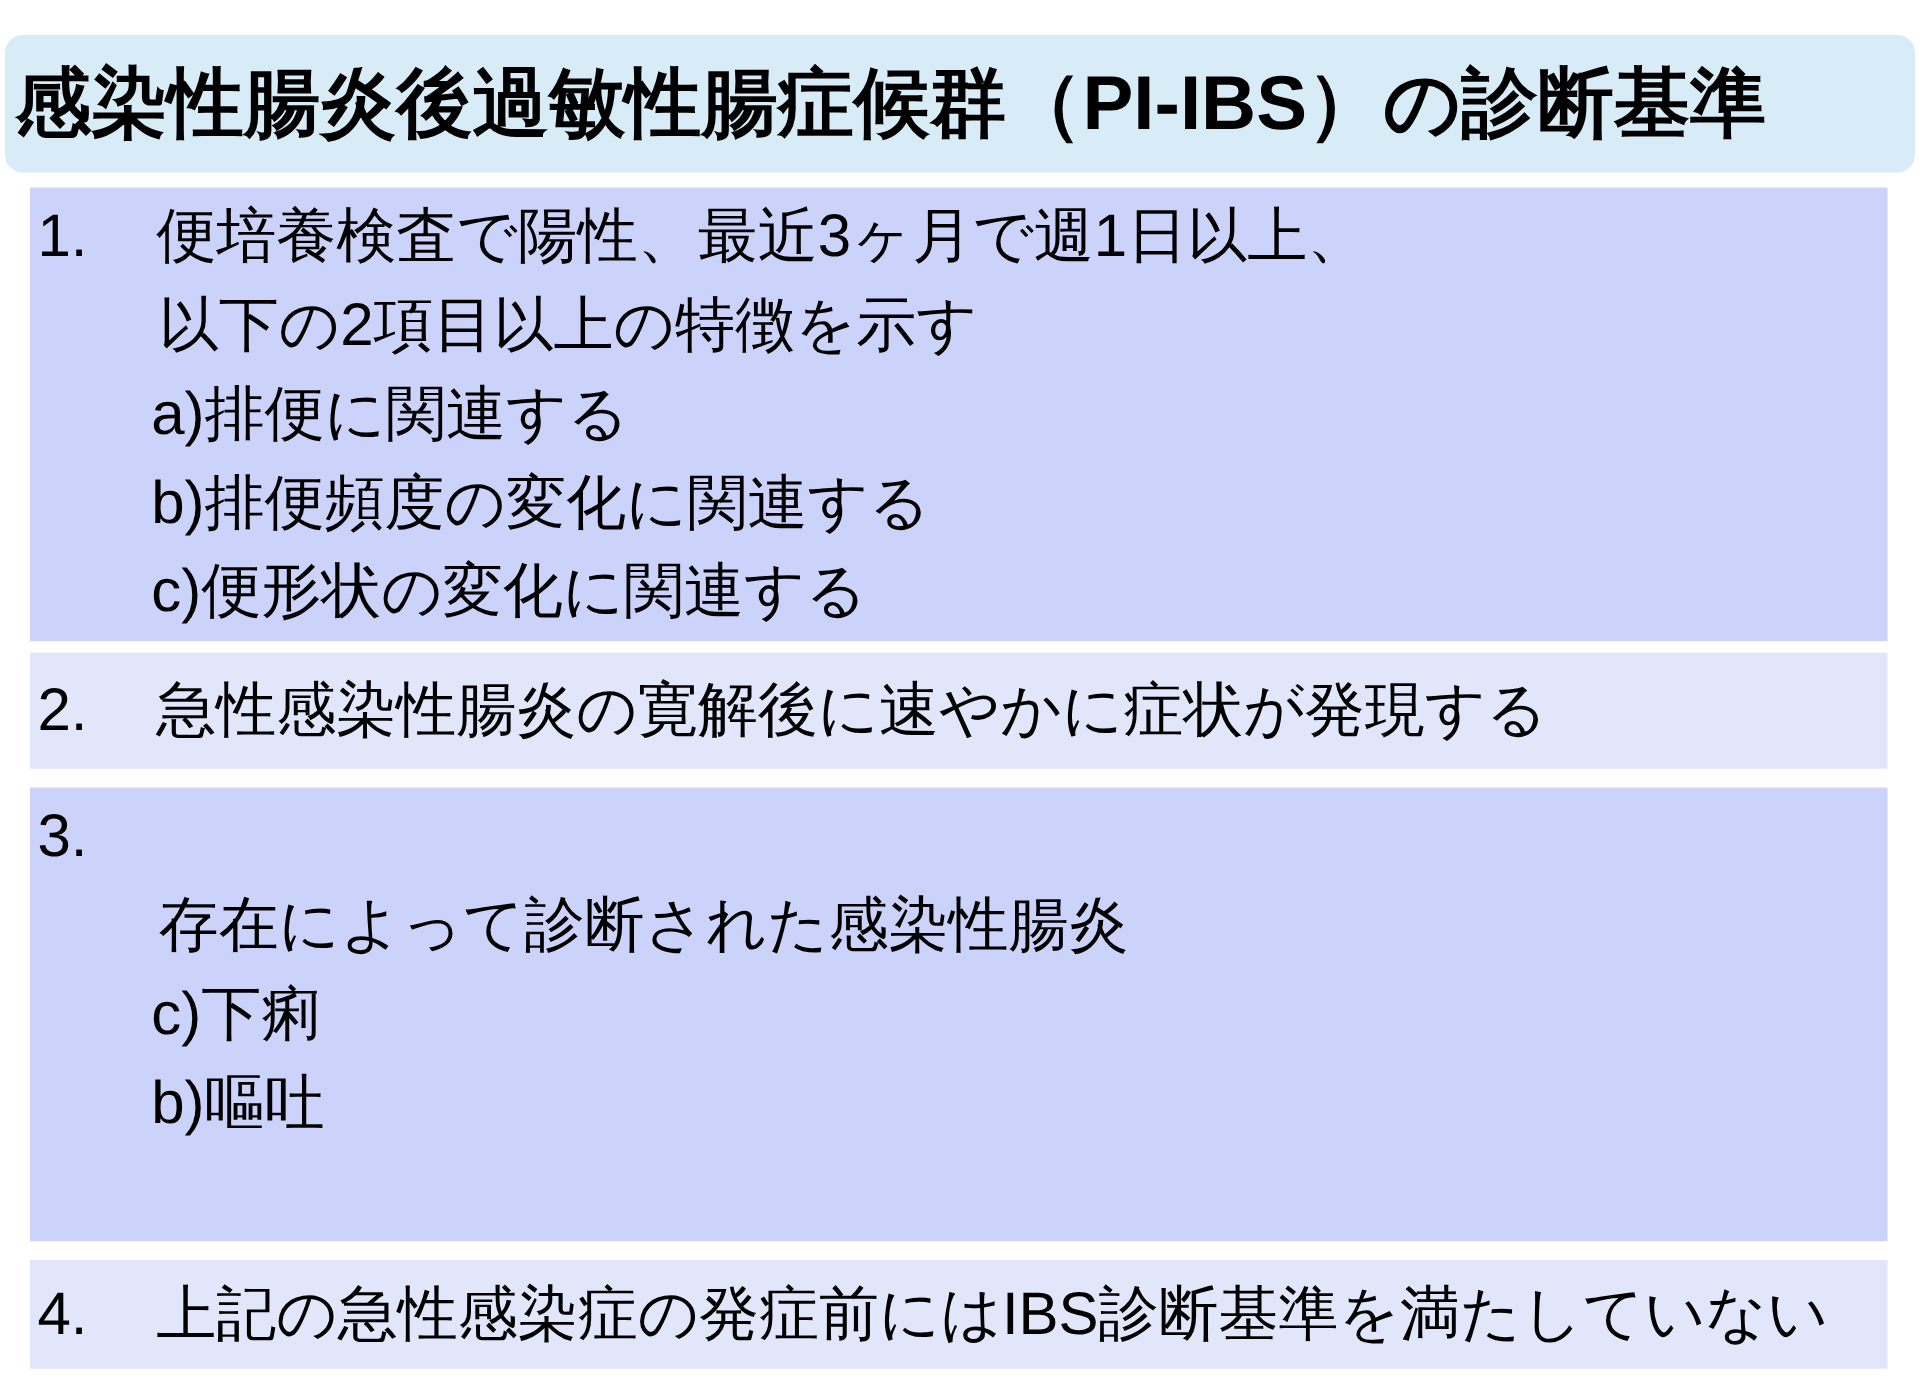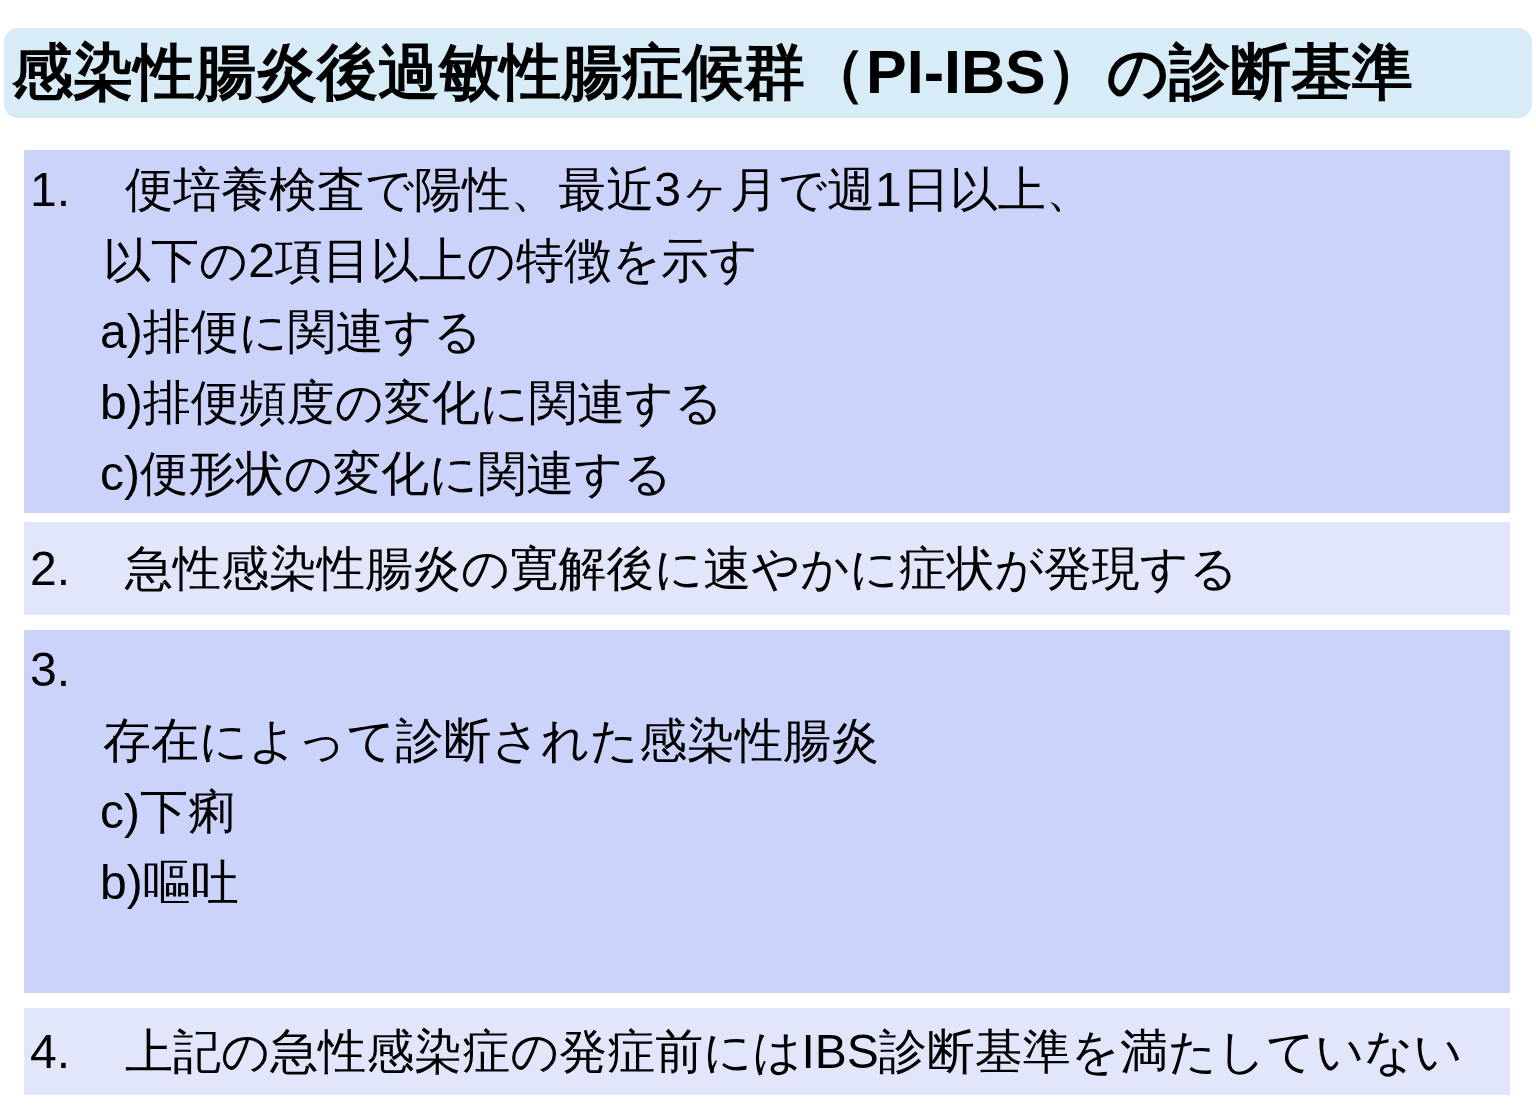--- a/index.html
+++ b/index.html
@@ -18,21 +18,21 @@
     position: absolute;
     inset: 0;
     background: #ffffff;
     overflow: hidden;
   }
   .title-bar {
     position: absolute;
     left: 4px;
     top: 28px;
     width: 1528px;
-    height: 90px;
+    height: 110px;
     background: #d8ecf7;
     border-radius: 14px;
     display: flex;
     align-items: center;
     box-sizing: border-box;
     padding-left: 8px;
   }
   .title-bar .title-text {
     font-size: 61px;
     font-weight: 700;
@@ -65,22 +65,22 @@
   .b2 { top: 522px;  height: 93px;  }
   .b3 { top: 630px;  height: 363px; }
   .b4 { top: 1008px; height: 87px;  }
 
   .row { display: flex; }
   .num {
     flex: 0 0 95px;
     width: 95px;
   }
   .line { white-space: nowrap; }
-  .cont { margin-left: 73px; white-space: nowrap; }
-  .sub  { margin-left: 70px; white-space: nowrap; }
+  .cont { margin-left: 97px; white-space: nowrap; }
+  .sub  { margin-left: 91px; white-space: nowrap; }
 </style>
 </head>
 <body>
 
 <div class="slide">
 
   <div class="title-bar">
     <span class="title-text">感染性腸炎後過敏性腸症候群（PI-IBS）の診断基準</span>
   </div>
 

